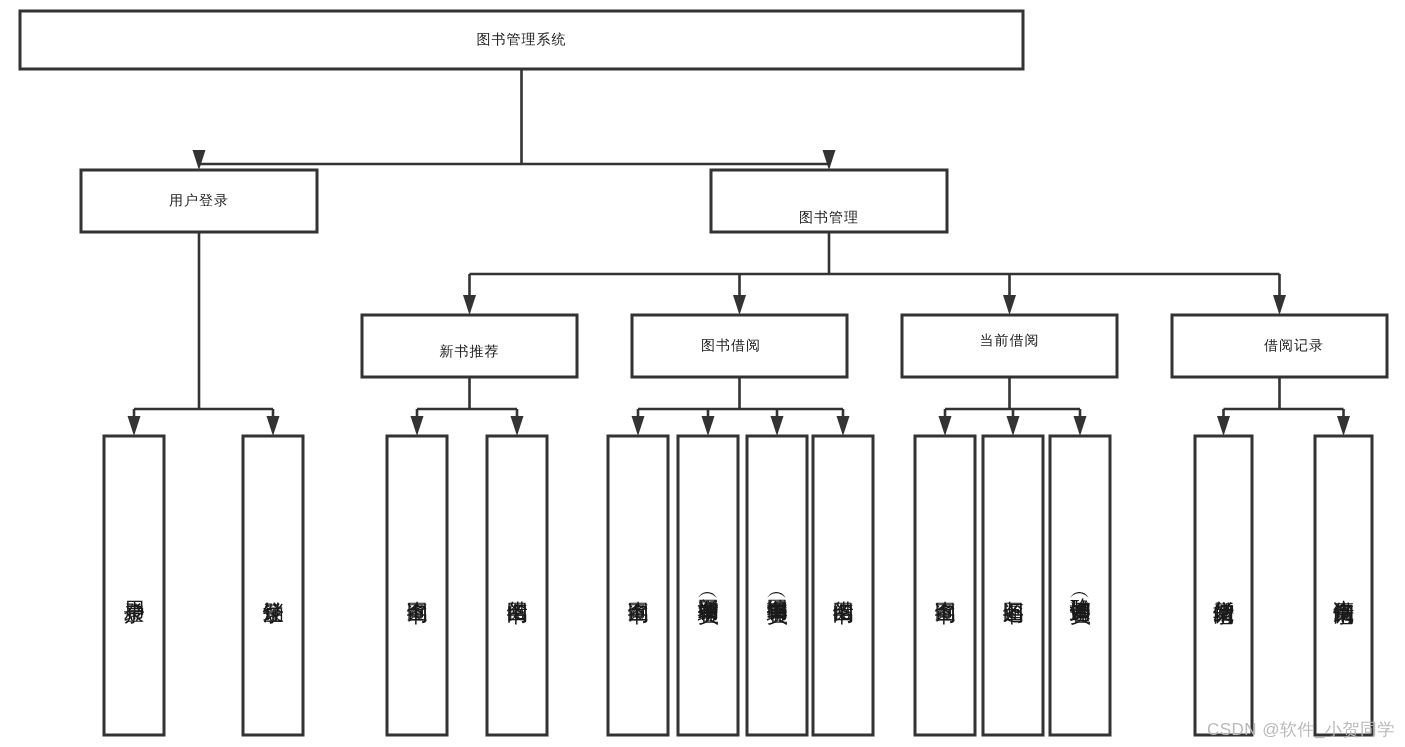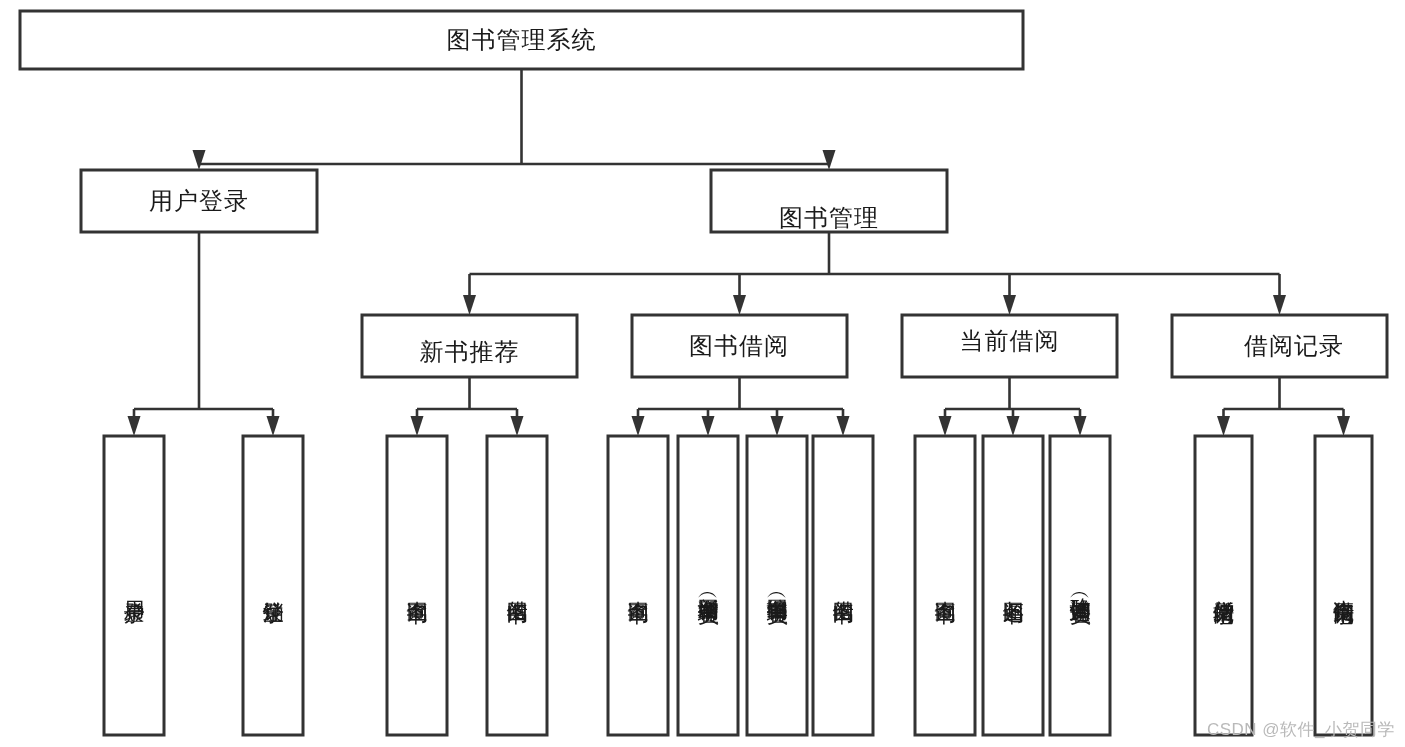--- a/index.html
+++ b/index.html
@@ -56,21 +56,21 @@
     letter-spacing: 1px;
     white-space: nowrap;
     pointer-events: none;
     font-family: "Liberation Sans", "DejaVu Sans", sans-serif;
   }
   .hlabel-wrap {
     position: absolute;
     display: flex;
     align-items: center;
     justify-content: center;
-    font-size: 24px;
+    font-size: 14px;
     color: #1a1a1a;
     letter-spacing: 1px;
     white-space: nowrap;
     pointer-events: none;
     font-family: "Liberation Sans", "DejaVu Sans", sans-serif;
   }
   #watermark {
     position: absolute;
     right: 10px;
     bottom: 6px;
@@ -165,21 +165,21 @@
         <rect x="1195" y="436" width="57" height="299" class="node-rect"></rect>
         <rect x="1315" y="436" width="57" height="299" class="node-rect"></rect>
       </g>
   </svg>
 
   <div id="labels-layer">
       <div class="hlabel-wrap" style="left: 20px; top: 11px; width: 1003px; height: 58px;">图书管理系统</div>
       <div class="hlabel-wrap" style="left: 81px; top: 170px; width: 236px; height: 62px;">用户登录</div>
       <div class="hlabel-wrap" style="left: 711px; top: 170px; width: 236px; height: 62px; margin-top: 17px;">图书管理</div>
       <div class="hlabel-wrap" style="left: 362px; top: 315px; width: 215px; height: 74px;">新书推荐</div>
-      <div class="hlabel-wrap" style="left: 632px; top: 315px; width: 198px; height: 62px; margin-left: 8px;">图书借阅</div>
+      <div class="hlabel-wrap" style="left: 632px; top: 315px; width: 198px; height: 62px;">图书借阅</div>
       <div class="hlabel-wrap" style="left: 902px; top: 315px; width: 215px; height: 52px;">当前借阅</div>
       <div class="hlabel-wrap" style="left: 1172px; top: 315px; width: 244px; height: 62px;">借阅记录</div>
       <div class="vlabel-wrap" style="left: 104px; top: 436px; width: 60px; height: 299px;">用户登录</div>
       <div class="vlabel-wrap" style="left: 243px; top: 436px; width: 60px; height: 299px;">注销登录</div>
       <div class="vlabel-wrap" style="left: 387px; top: 436px; width: 60px; height: 299px;">查询图书</div>
       <div class="vlabel-wrap" style="left: 487px; top: 436px; width: 60px; height: 299px;">借阅图书</div>
       <div class="vlabel-wrap" style="left: 608px; top: 436px; width: 60px; height: 299px;">查询图书</div>
       <div class="vlabel-wrap" style="left: 678px; top: 436px; width: 60px; height: 299px;">新增图书（管理员）</div>
       <div class="vlabel-wrap" style="left: 747px; top: 436px; width: 60px; height: 299px;">编辑图书（管理员）</div>
       <div class="vlabel-wrap" style="left: 813px; top: 436px; width: 60px; height: 299px;">借阅图书</div>

